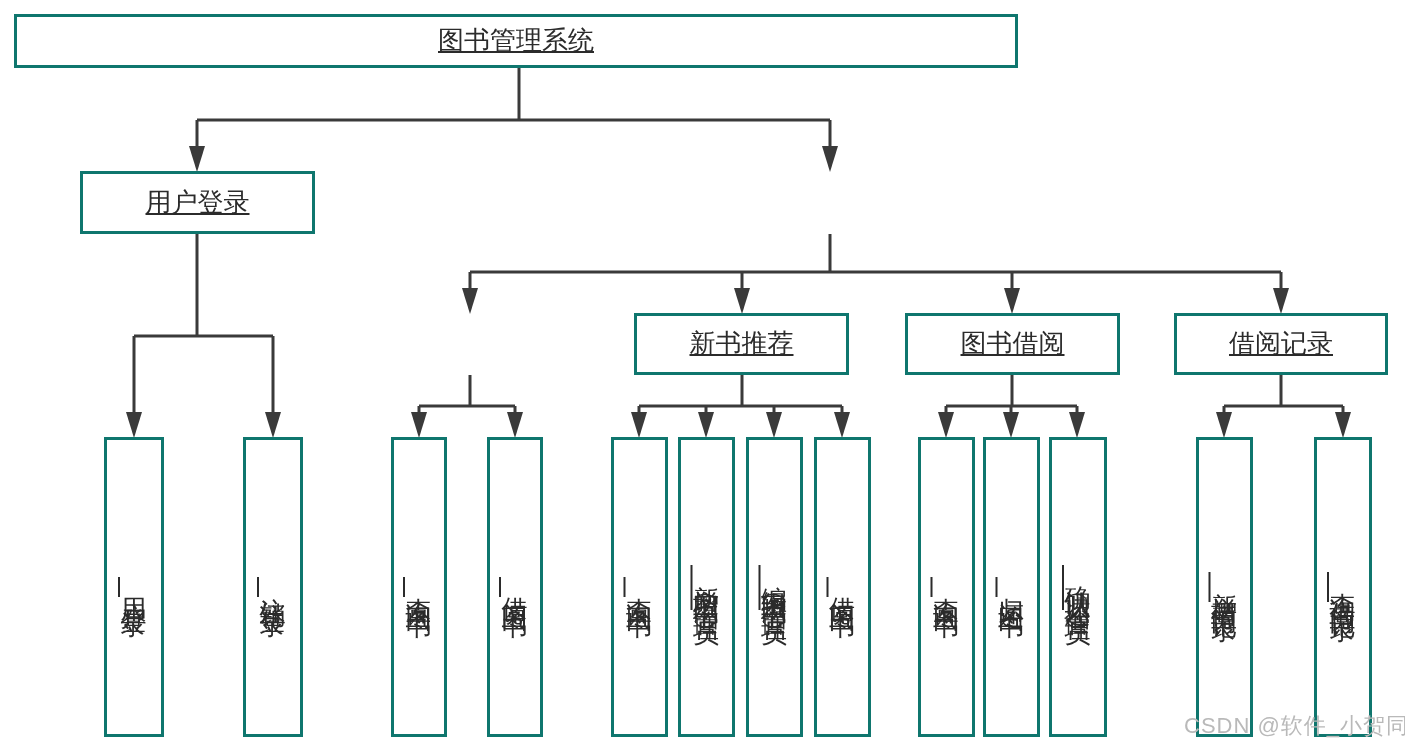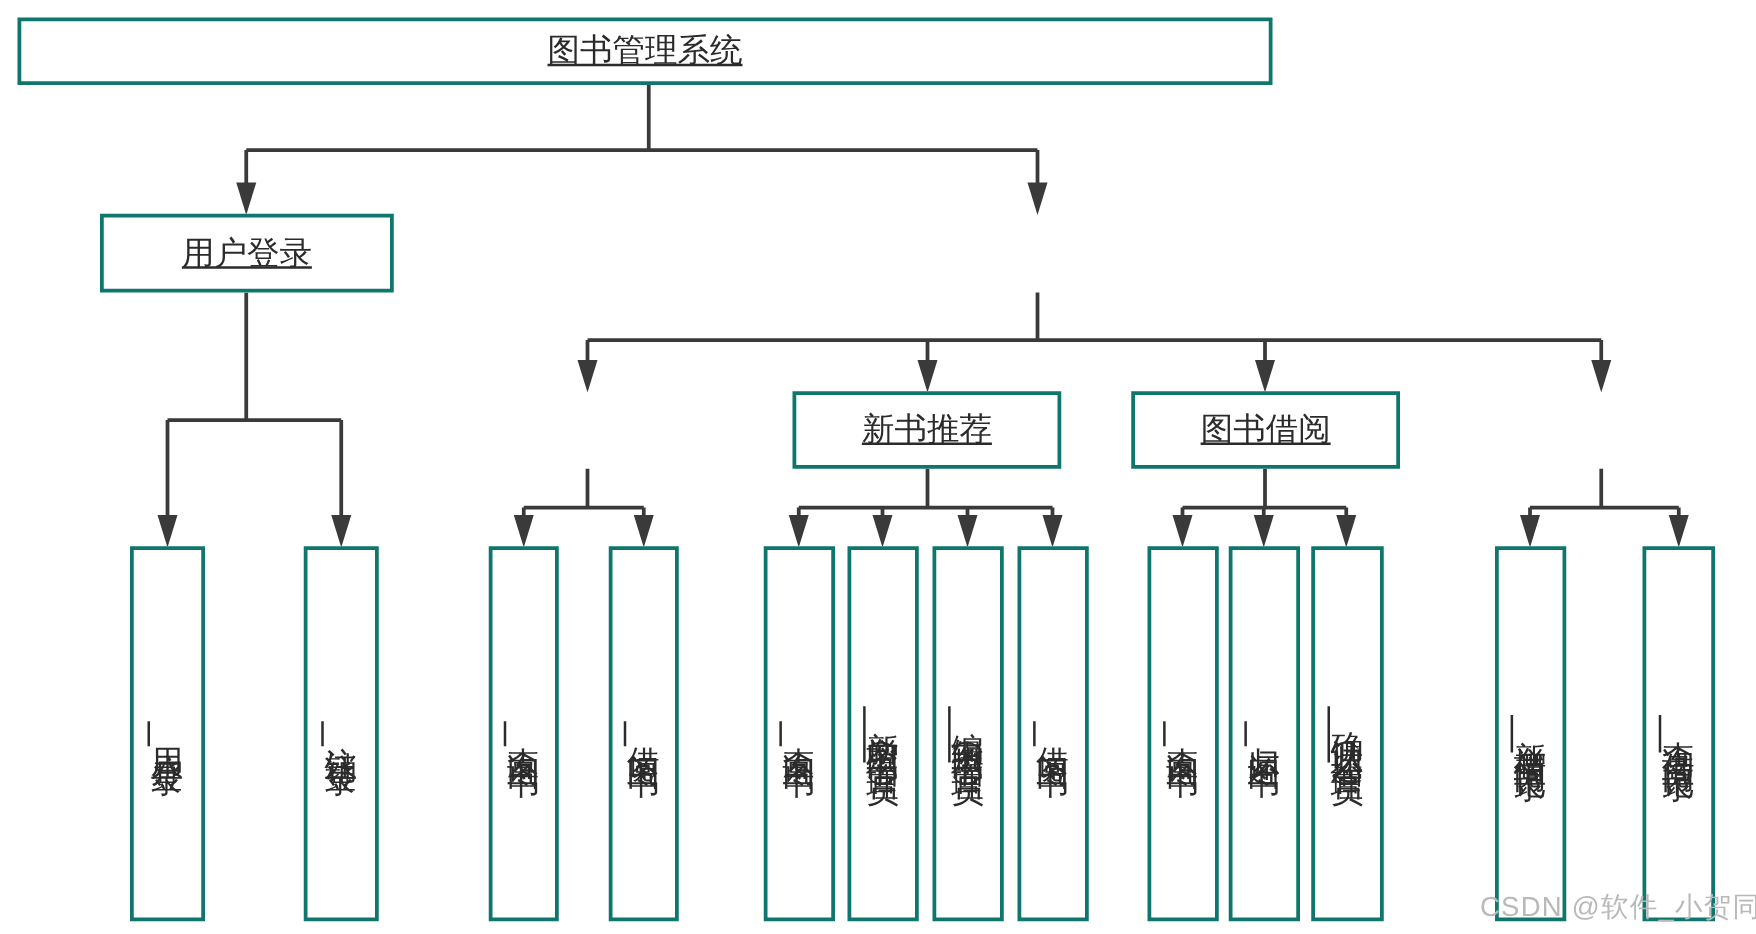--- a/index.html
+++ b/index.html
@@ -121,20 +121,21 @@
       <polygon points="1335,412 1351,412 1343,438"></polygon>
     </g>
   </svg>
 
   <div class="node n-root">图书管理系统</div>
 
   <div class="node n-user">用户登录</div>
 
   <div class="node n-sec1">新书推荐</div>
   <div class="node n-sec2">图书借阅</div>
+  <div class="node n-sec3">借阅记录</div>
 
   <div class="node vnode leaf l-1">用户登录</div>
   <div class="node vnode leaf l-2">注销登录</div>
 
   <div class="node vnode leaf l-3">查询图书</div>
   <div class="node vnode leaf l-4">借阅图书</div>
 
   <div class="node vnode leaf l-5">查询图书</div>
   <div class="node vnode leaf l-6">新增图书（管理员）</div>
   <div class="node vnode leaf l-7">编辑图书（管理员）</div>

